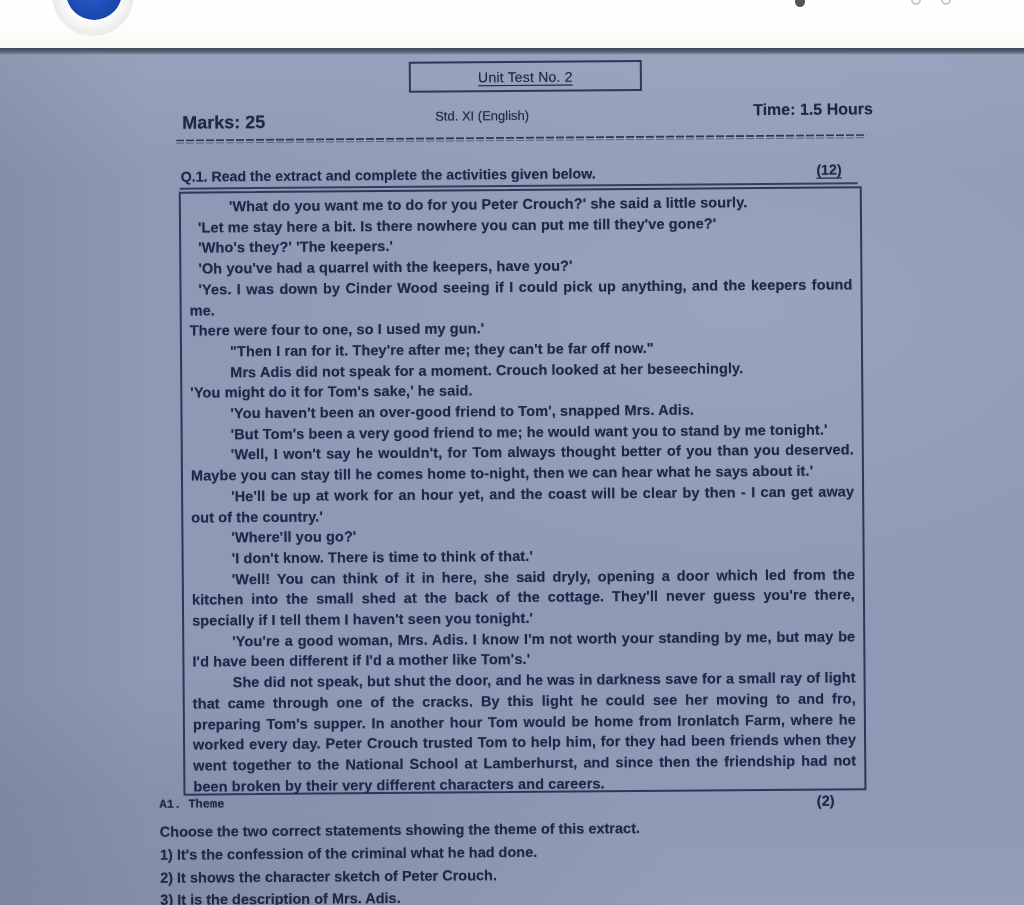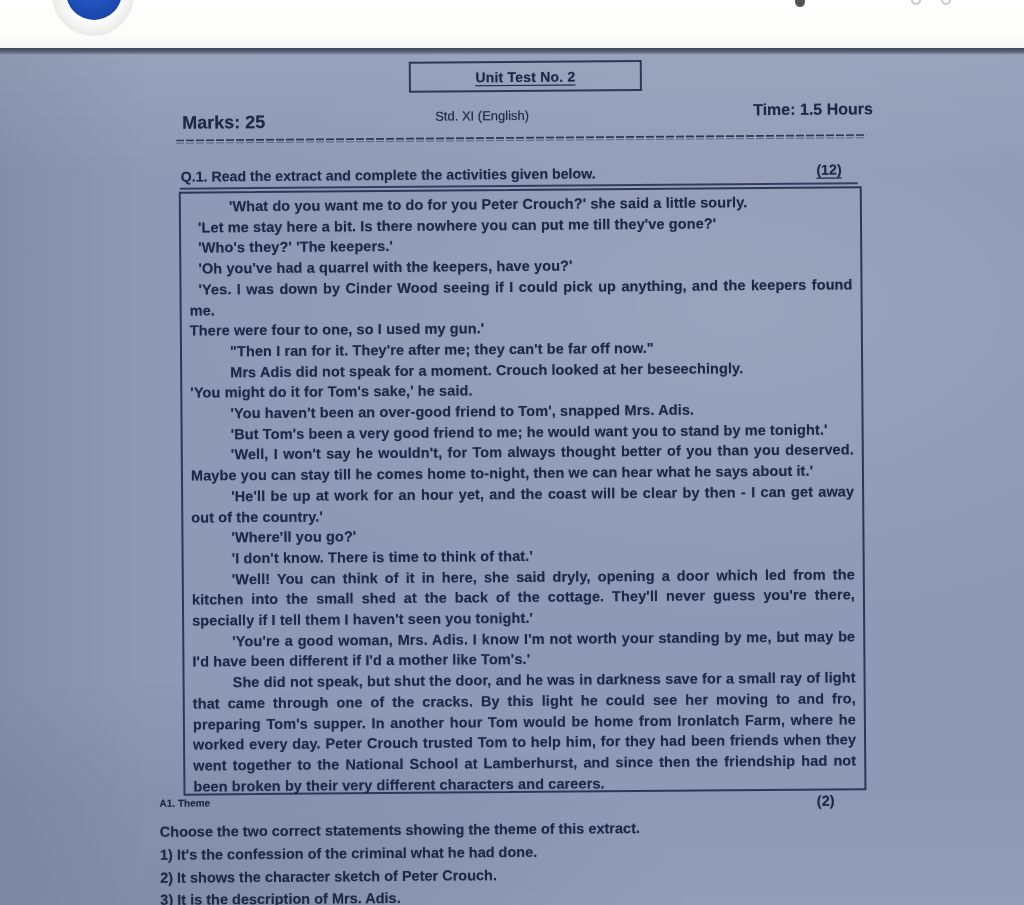--- a/index.html
+++ b/index.html
@@ -37,21 +37,21 @@
   .photo-topedge { position:absolute; left:0; top:0; width:100%; height:7px;
                    background:linear-gradient(180deg,#3e4656 0%,#59627a 55%,rgba(89,98,122,0) 100%); }
 
   .doc { position:absolute; left:0; top:0; width:1024px; height:857px;
          transform:rotate(-0.45deg); transform-origin:520px 430px;
          color:#1d2846; }
   .doc .txt { text-shadow:0 0 1px rgba(29,40,70,0.45); }
 
   .title-box { position:absolute; left:412px; top:13px; width:233px; height:31px;
                border:2px solid #2d3757; display:flex; align-items:center; justify-content:center; }
-  .title-box span { font-size:14px; font-weight:700; text-decoration:underline;
+  .title-box span { font-size:14px; font-weight:400; text-decoration:underline;
                     text-underline-offset:3px; letter-spacing:.2px; }
 
   .meta-marks { position:absolute; left:185px; top:62px; font-size:18px; font-weight:700; }
   .meta-std   { position:absolute; left:438px; top:60px; font-size:13px; font-weight:400; }
   .meta-time  { position:absolute; left:756px; top:55px; font-size:16px; font-weight:700; }
 
   .rule { position:absolute; left:179px; top:89px; width:690px; height:4px;
           background:
             repeating-linear-gradient(90deg,#2c3658 0 8px, rgba(44,54,88,0) 8px 10px) 0 0/100% 1.6px no-repeat,
             repeating-linear-gradient(90deg, rgba(44,54,88,.55) 0 8px, rgba(44,54,88,0) 8px 10px) 0 2.6px/100% 1px no-repeat; }
@@ -64,21 +64,21 @@
 
   .extract-box { position:absolute; left:181px; top:141px; width:683px; height:604px;
                  border:2px solid #2d3757; padding:3px 8px 0 8px; }
   .extract-box p { font-size:14.5px; line-height:20.7px; font-weight:600;
                    text-align:justify; letter-spacing:.1px; }
   .extract-box p.ind { text-indent:40px; }
   .extract-box p.sm  { text-indent:9px;  }
 
   .a1 { position:absolute; left:157px; top:747px; width:703px; }
   .a1-titlerow { position:relative; height:23px; }
-  .a1-title { position:absolute; left:0; top:0; font-size:10px; font-weight:700; }
+  .a1-title { position:absolute; left:0; top:0; font-size:12px; font-weight:700;font-family:Liberation Mono, monospace; }
   .a1-marks { position:absolute; right:28px; top:0; font-size:14.5px; font-weight:700; }
   .a1-instruction { font-size:14.5px; font-weight:700; line-height:23px; }
   .a1-option { font-size:14.5px; font-weight:600; line-height:22.6px; }
 </style>
 </head>
 <body>
 
 <div id="stage">
 
   <div class="topbar">

